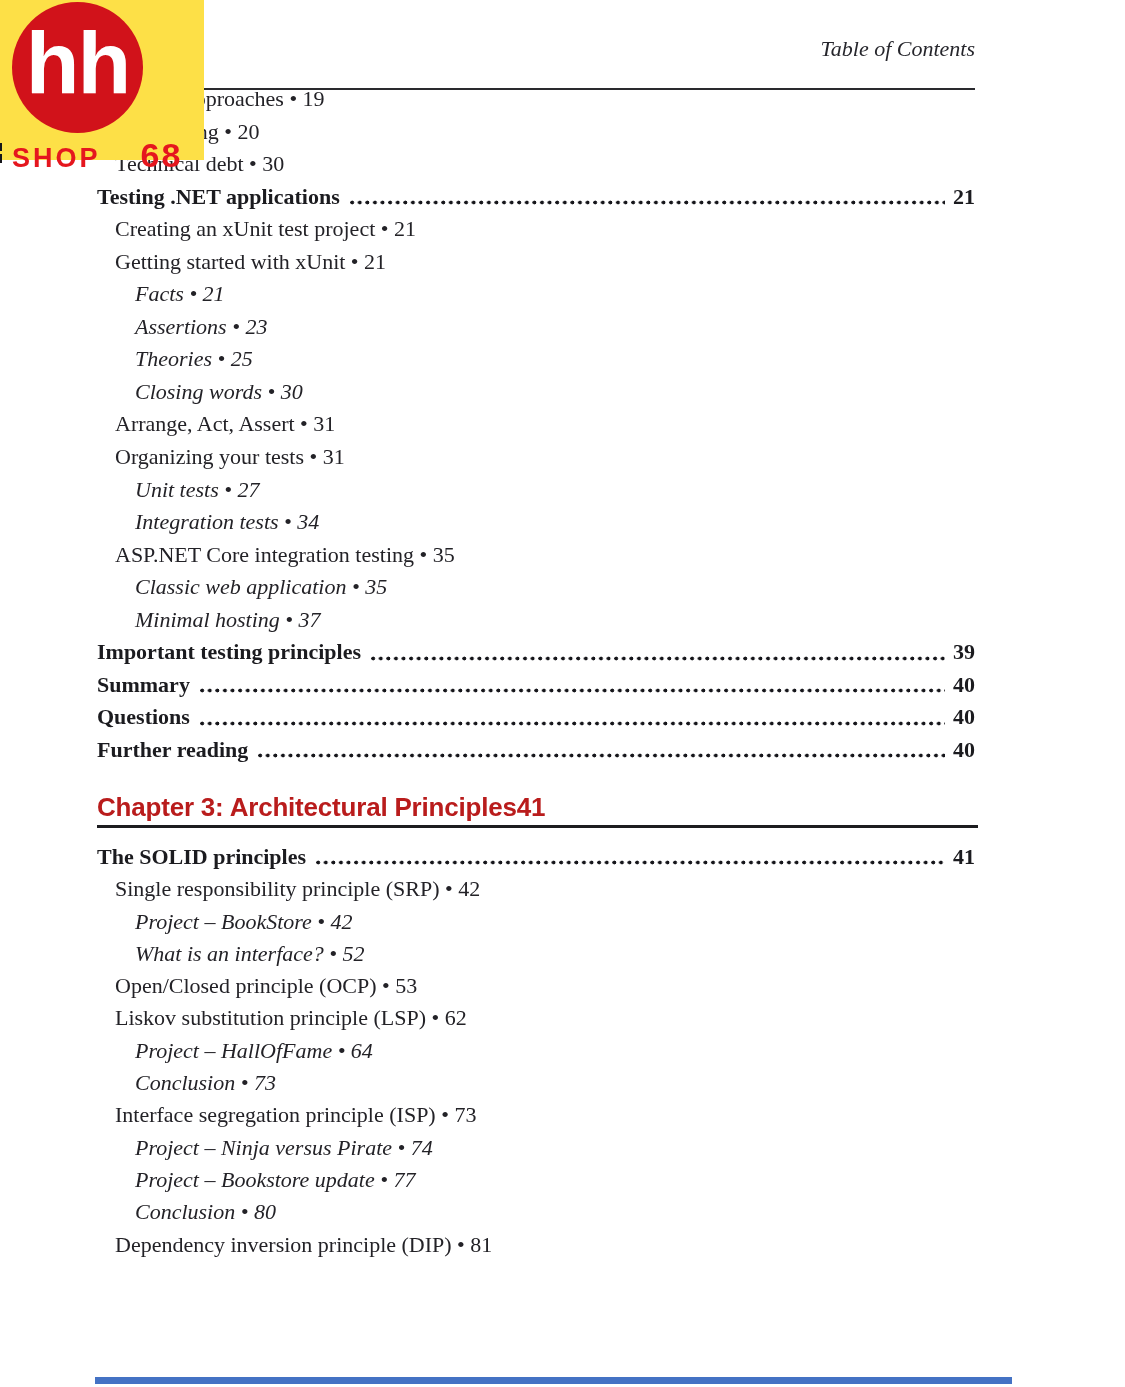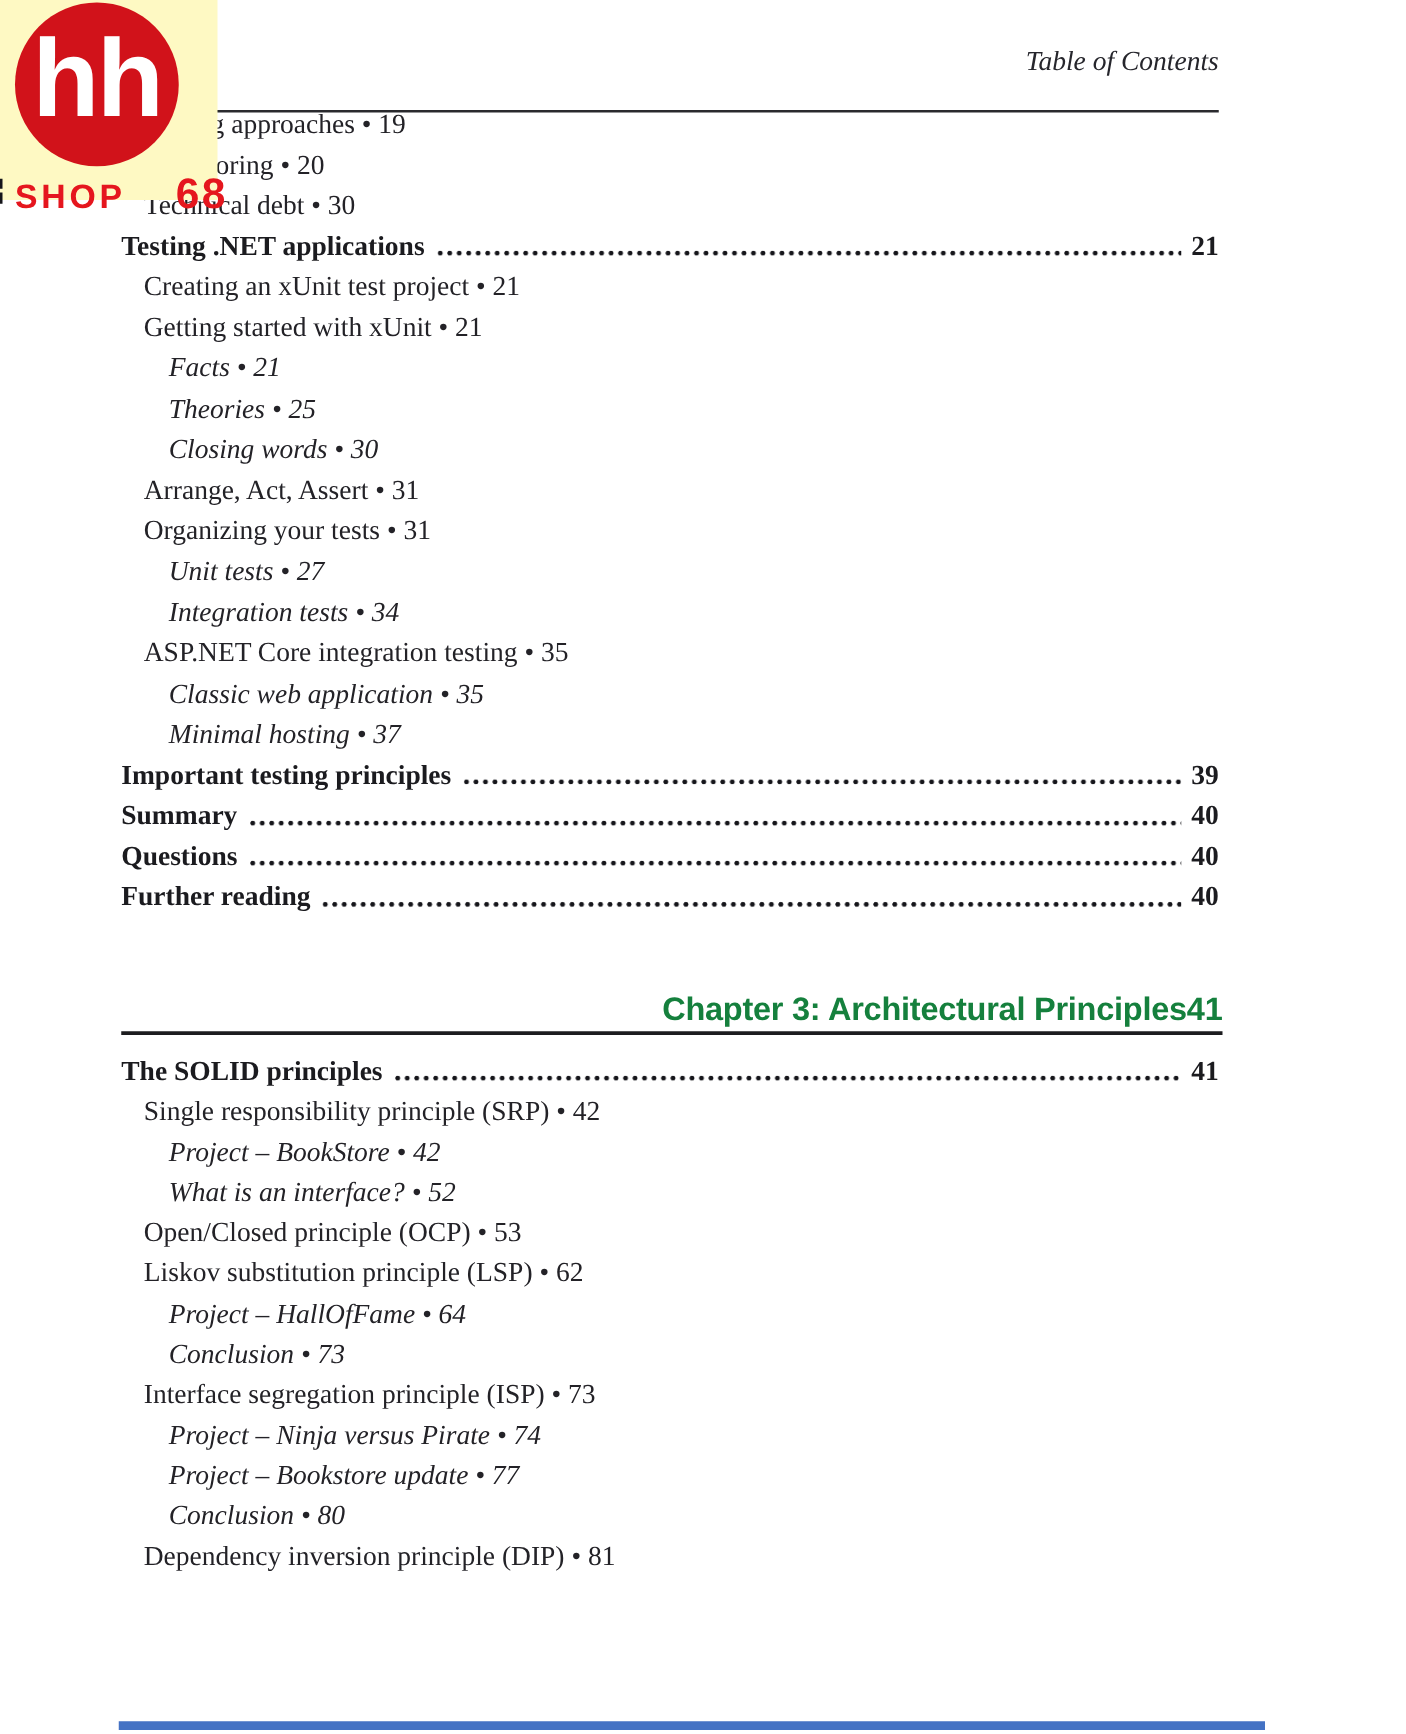--- a/index.html
+++ b/index.html
@@ -4,21 +4,21 @@
 <style>
   html,body{margin:0;padding:0;background:#ffffff;}
   .page{position:relative;width:1125px;height:1387px;background:#ffffff;overflow:hidden;
         font-family:"Liberation Serif","DejaVu Serif",serif;color:#232227;}
 
   
   .hdr-title{position:absolute;top:36px;right:150px;font-style:italic;font-size:22px;color:#26262c;}
   .hdr-rule{position:absolute;left:97px;top:88px;width:878px;height:2px;background:#2a2a2e;}
 
   
-  .logo-box{position:absolute;left:0;top:0;width:174px;height:160px;background:#fef9c3;z-index:10;}
+  .logo-box{position:absolute;left:0;top:0;width:174px;height:160px;background:#fde047;z-index:10;padding-left:30px;}
   .logo-circle{position:absolute;left:12px;top:2px;width:131px;height:131px;border-radius:50%;
                background:#d1121a;display:flex;align-items:center;justify-content:center;}
   .logo-hh{font-family:"Liberation Sans","DejaVu Sans",sans-serif;font-weight:700;color:#ffffff;
            font-size:88px;letter-spacing:-2px;line-height:1;margin-top:-10px;}
   .logo-shop{position:absolute;left:12px;top:136px;font-family:"Liberation Sans","DejaVu Sans",sans-serif;
              font-weight:700;color:#e5161e;white-space:nowrap;display:flex;align-items:baseline;gap:32px;}
   .logo-shop .shop{font-size:27px;letter-spacing:3px;}
   .logo-shop .num{font-size:34px;letter-spacing:2px;margin-left:8px;}
   .edge-frag{position:absolute;background:#15151a;z-index:11;}
   .frag1{left:0;top:143px;width:2px;height:8px;}
@@ -33,22 +33,22 @@
   .row.h .pg{font-weight:700;color:#1b1b1f;}
   .row.l1{padding-left:18px;}
   .row.l2{padding-left:38px;font-style:italic;}
   .dots{flex:1;align-self:flex-end;height:5px;margin:0 8px 8px 10px;
         background-image:radial-gradient(circle at 2.2px 2.5px,#15151a 1.7px,transparent 2.2px);
         background-size:7.6px 5px;background-repeat:repeat-x;}
 
   
   .chap{position:absolute;left:97px;top:790px;width:881px;
         font-family:"Liberation Sans","DejaVu Sans",sans-serif;}
-  .chap-row{display:flex;justify-content:flex-end;align-items:baseline;line-height:34px;
-            font-weight:700;font-size:26px;color:#15803d;letter-spacing:-0.2px;}
+  .chap-row{display:flex;justify-content:flex-start;align-items:baseline;line-height:34px;
+            font-weight:700;font-size:26px;color:#b91c1c;letter-spacing:-0.2px;}
   .chap-rule{margin-top:1px;height:2.5px;background:#1c1c1f;}
 
   
   .bottom-bar{position:absolute;left:95px;top:1377px;width:917px;height:7px;background:#4472c4;}
 </style>
 </head>
 <body>
 
 <div class="page">
 
@@ -73,20 +73,23 @@
       <div class="row l1">
         <span class="txt">Creating an xUnit test project • 21</span>
       </div>
       <div class="row l1">
         <span class="txt">Getting started with xUnit • 21</span>
       </div>
       <div class="row l2">
         <span class="txt">Facts • 21</span>
       </div>
       <div class="row l2">
+        <span class="txt">Assertions • 23</span>
+      </div>
+      <div class="row l2">
         <span class="txt">Theories • 25</span>
       </div>
       <div class="row l2">
         <span class="txt">Closing words • 30</span>
       </div>
       <div class="row l1">
         <span class="txt">Arrange, Act, Assert • 31</span>
       </div>
       <div class="row l1">
         <span class="txt">Organizing your tests • 31</span>

